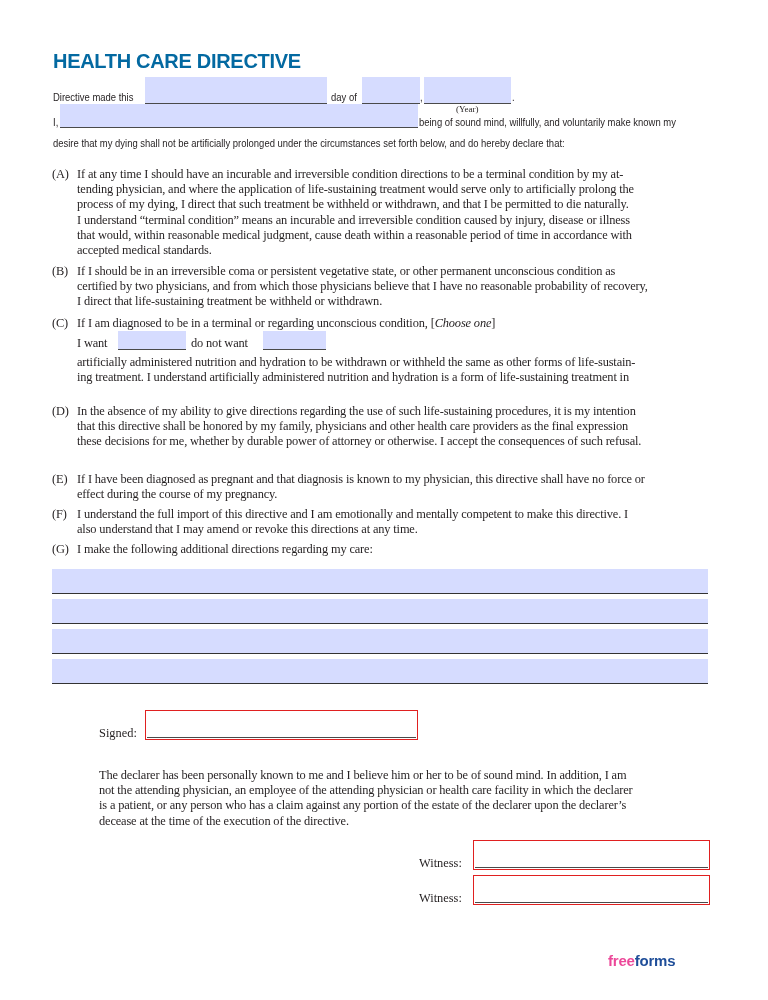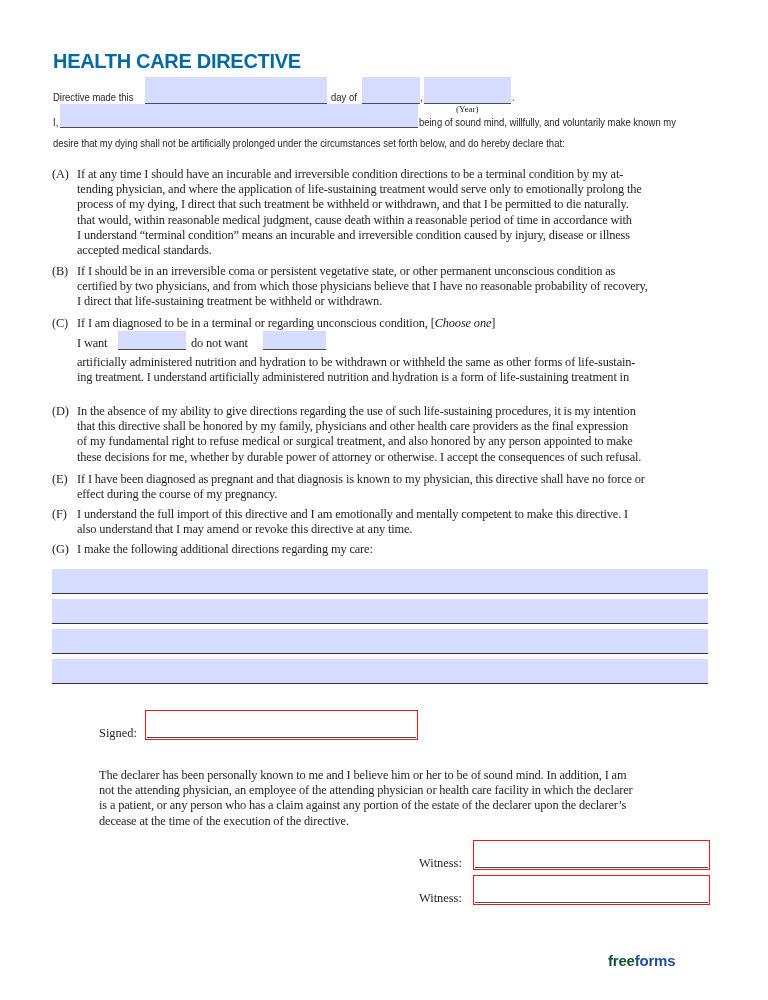--- a/index.html
+++ b/index.html
@@ -11,21 +11,21 @@
   .narrow { font-size: 11px; transform: scaleX(0.86); transform-origin: left top; white-space: nowrap; }
   .field { background: #d6dcff; border-bottom: 1px solid #4a4a4a; box-sizing: border-box; }
   .para { font-size: 12.4px; line-height: 15.2px; letter-spacing: -0.15px; }
   .item { position: absolute; left: 52px; width: 660px; }
   .item .lbl { position: absolute; left: 0; top: 0; }
   .item .txt { margin-left: 25px; }
   .redbox { border: 1px solid #e02020; background: #fff; box-sizing: border-box; }
   .redbox::after { content: ""; position: absolute; left: 1px; right: 1px; bottom: 1px; border-bottom: 1px solid #4a4a4a; }
   .year-lbl { font-size: 9px; }
   .brand { font-family: "Liberation Sans", sans-serif; font-weight: bold; font-size: 15px; letter-spacing: -0.2px; }
-  .brand .free { color: #14532d; }
+  .brand .free { color: #ec4899; }
   .brand .forms { color: #1f4e99; }
 </style>
 </head>
 <body>
 
 <div class="abs sans title">HEALTH CARE DIRECTIVE</div>
 
 <div class="abs sans narrow" style="left:53px; top:91px;">Directive made this</div>
 <div class="abs field" style="left:145px; top:77px; width:182px; height:27px;"></div>
 <div class="abs sans narrow" style="left:331px; top:91px;">day of</div>
@@ -38,24 +38,24 @@
 <div class="abs sans narrow" style="left:53px; top:116px;">I,</div>
 <div class="abs field" style="left:60px; top:104px; width:358px; height:24px;"></div>
 <div class="abs sans narrow" style="left:419px; top:116px;">being of sound mind, willfully, and voluntarily make known my</div>
 
 <div class="abs sans narrow" style="left:53px; top:137px;">desire that my dying shall not be artificially prolonged under the circumstances set forth below, and do hereby declare that:</div>
 
 <div class="item serif para" style="top:167px;">
   <span class="lbl">(A)</span>
   <div class="txt">
     <div>If at any time I should have an incurable and irreversible condition directions to be a terminal condition by my at-</div>
-    <div>tending physician, and where the  application of life-sustaining treatment would serve only to emotionally prolong the</div>
+    <div>tending physician, and where the  application of life-sustaining treatment would serve only to artificially prolong the</div>
     <div>process of my dying, I direct that such treatment be withheld or withdrawn, and that I be permitted to die naturally.</div>
+    <div>I understand “terminal condition” means an incurable and irreversible condition caused by injury, disease or illness</div>
     <div>that would, within reasonable medical judgment, cause death within a reasonable period of time in accordance with</div>
-    <div>I understand “terminal condition” means an incurable and irreversible condition caused by injury, disease or illness</div>
     <div>accepted medical standards.</div>
   </div>
 </div>
 
 <div class="item serif para" style="top:264px;">
   <span class="lbl">(B)</span>
   <div class="txt">
     <div>If I should be in an irreversible coma or persistent vegetative state, or other permanent unconscious condition as</div>
     <div>certified by two physicians, and from which those physicians believe that I have no reasonable probability of recovery,</div>
     <div>I direct that life-sustaining treatment be withheld or withdrawn.</div>
@@ -77,38 +77,37 @@
     <div>artificially administered nutrition and hydration to be withdrawn or withheld the same as other forms of life-sustain-</div>
     <div>ing treatment. I understand artificially administered nutrition and hydration is a form of life-sustaining treatment in</div>
   </div>
 </div>
 
 <div class="item serif para" style="top:404px;">
   <span class="lbl">(D)</span>
   <div class="txt">
     <div>In the absence of my ability to give directions regarding the use of such life-sustaining procedures, it is my intention</div>
     <div>that this directive shall be honored by my family, physicians and other health care providers as the final expression</div>
-    <div>of my fundamental right to refuse medical or surgical treatment, and also honored by any person appointed to make</div>
     <div>these decisions for me, whether by durable power of attorney or otherwise. I accept the consequences of such refusal.</div>
   </div>
 </div>
 
 <div class="item serif para" style="top:472px;">
   <span class="lbl">(E)</span>
   <div class="txt">
     <div>If I have been diagnosed as pregnant and that diagnosis is known to my physician, this directive shall have no force or</div>
     <div>effect during the course of my pregnancy.</div>
   </div>
 </div>
 
 <div class="item serif para" style="top:507px;">
   <span class="lbl">(F)</span>
   <div class="txt">
     <div>I understand the full import of this directive and I am emotionally and mentally competent to make this directive. I</div>
-    <div>also understand that I may amend or revoke this directive at any time.</div>
+    <div>also understand that I may amend or revoke this directions at any time.</div>
   </div>
 </div>
 
 <div class="item serif para" style="top:542px;">
   <span class="lbl">(G)</span>
   <div class="txt">
     <div>I make the following additional directions regarding my care:</div>
   </div>
 </div>
 

